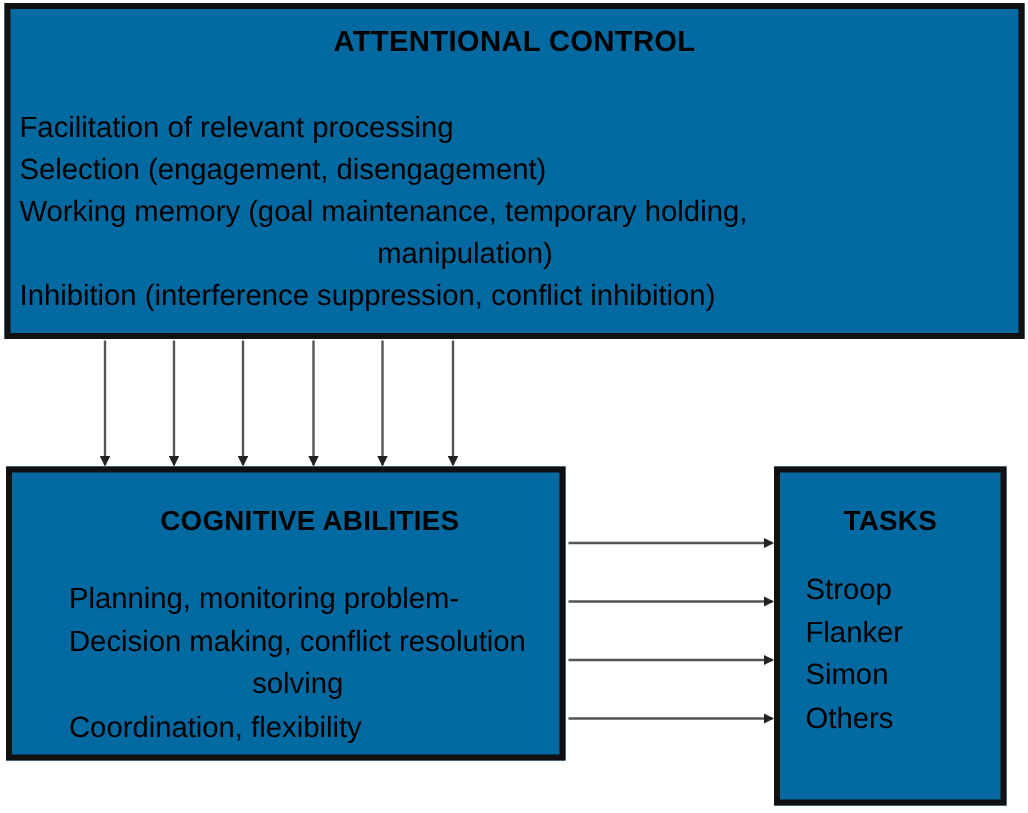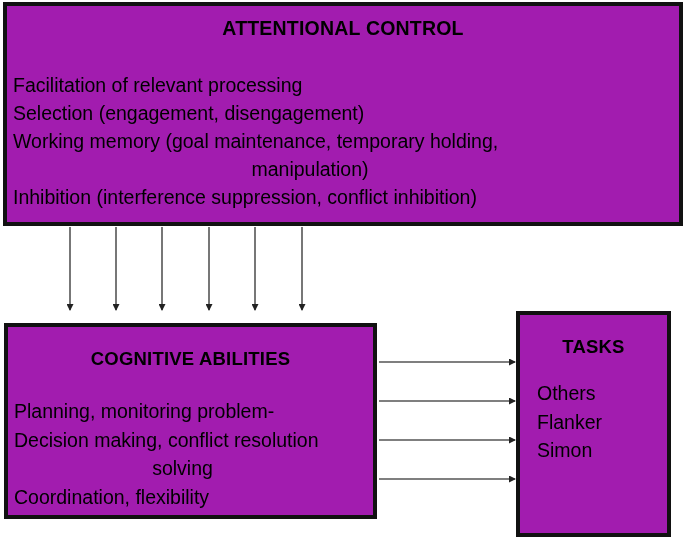--- a/index.html
+++ b/index.html
@@ -15,36 +15,37 @@
     position: relative;
     width: 685px;
     height: 542px;
     background: #ffffff;
     overflow: hidden;
   }
 
   .box {
     position: absolute;
     box-sizing: border-box;
-    background: #a21caf;
+    background: #0369a1;
     border: 4px solid #111111;
   }
 
   
   #box-attentional {
     left: 3px;
     top: 2px;
     width: 680px;
     height: 224px;
   }
   #box-cognitive {
     left: 4px;
-    top: 323px;
+    top: 311px;
     width: 373px;
     height: 196px;
+    padding-left: 32px;
   }
   #box-tasks {
     left: 516px;
     top: 311px;
     width: 155px;
     height: 226px;
   }
 
   .box-title {
     font-weight: bold;
@@ -138,23 +139,24 @@
       <div class="line">Planning, monitoring problem-</div>
       <div class="line">Decision making, conflict resolution</div>
       <div class="line center">solving</div>
       <div class="line">Coordination, flexibility</div>
     </div>
   </div>
 
   <div class="box" id="box-tasks">
     <div class="box-title">TASKS</div>
     <div id="tasks-body">
-      <div class="line">Others</div>
+      <div class="line">Stroop</div>
       <div class="line">Flanker</div>
       <div class="line">Simon</div>
+      <div class="line">Others</div>
     </div>
   </div>
 
   <svg id="arrows" viewBox="0 0 685 542" width="685" height="542" xmlns="http://www.w3.org/2000/svg">
     <defs>
       <marker id="arrowhead" markerWidth="7" markerHeight="7" refX="6" refY="3.5" orient="auto" markerUnits="userSpaceOnUse">
         <path d="M0,0 L7,3.5 L0,7 z" fill="#222222"></path>
       </marker>
     </defs>
     <g id="vertical-arrows" stroke="#555555" stroke-width="1.6" fill="none">

